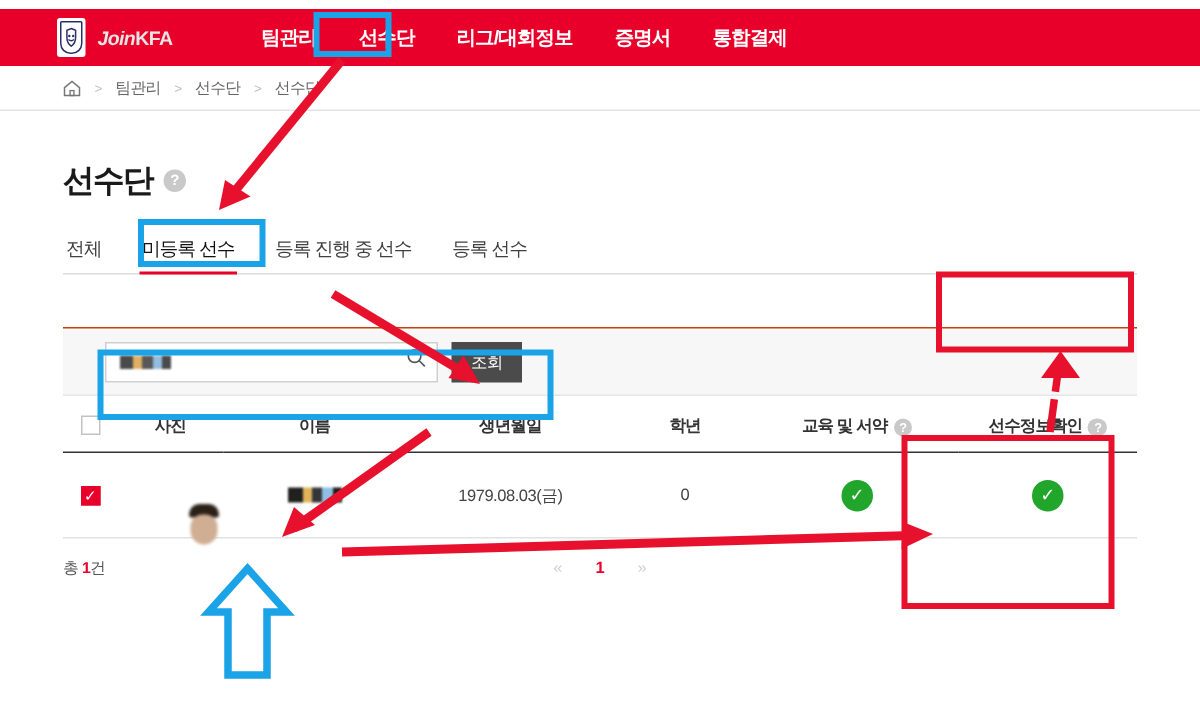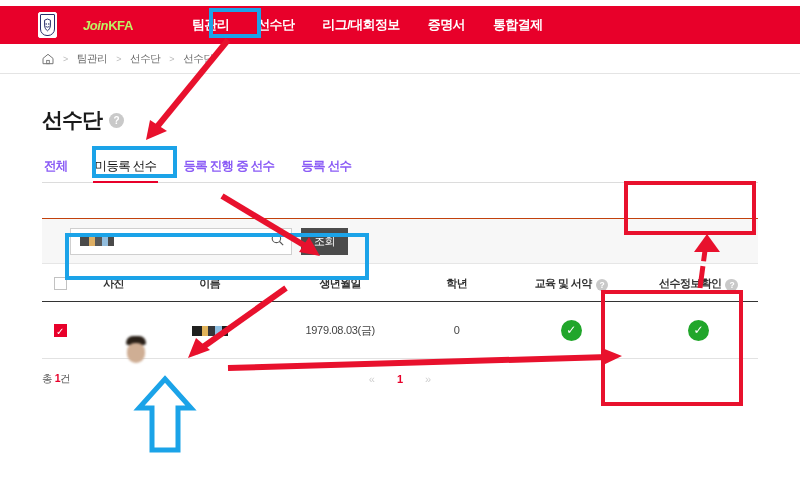--- a/index.html
+++ b/index.html
@@ -34,22 +34,22 @@
   }
   .crest .inner {
     width:15px; height:22px;
     background:#ffffff;
     border:1.5px solid #2a2f6b;
     border-radius:1px 1px 7px 7px;
     display:flex; align-items:center; justify-content:center;
     font-size:10px; line-height:1; color:#2a2f6b;
   }
   .brand-text {
-    color:#bef264; font-size:13px; font-weight:bold;
-    letter-spacing:-0.4px; margin-left:21px;
+    color:#e5e5e5; font-size:13px; font-weight:bold;
+    letter-spacing:-0.4px; margin-left:3px;
   }
   .brand-text .join { font-style:italic; }
 
   .nav { display:flex; align-items:center; gap:20px; margin-left:55px; }
   .nav-item {
     color:#ffffff; font-size:13px; font-weight:bold;
     letter-spacing:-0.6px; white-space:nowrap;
     padding:3px 4px;
   }
 
@@ -105,24 +105,23 @@
   }
   .qmark.sm { width:12.5px; height:12.5px; font-size:8.5px; }
 
   .tabs {
     display:flex; align-items:flex-end; gap:23px;
     margin-top:18px;
     border-bottom:1px solid #dcdcdc;
     padding-bottom:0;
   }
   .tab {
-    font-size:12.5px; color:#8b5cf6; letter-spacing:-0.7px;
+    font-size:12.5px; color:#404040; letter-spacing:-0.7px;
     padding:6px 2px 7px; white-space:nowrap;
     position:relative;
-    font-weight:bold;
   }
   .tab.active { color:#111; font-weight:normal; }
   .tab.active::after {
     content:""; position:absolute; left:0; right:0; bottom:-1px;
     height:2px; background:#e8002a;
   }
 
   
   .searchbar {
     margin-top:35px;

